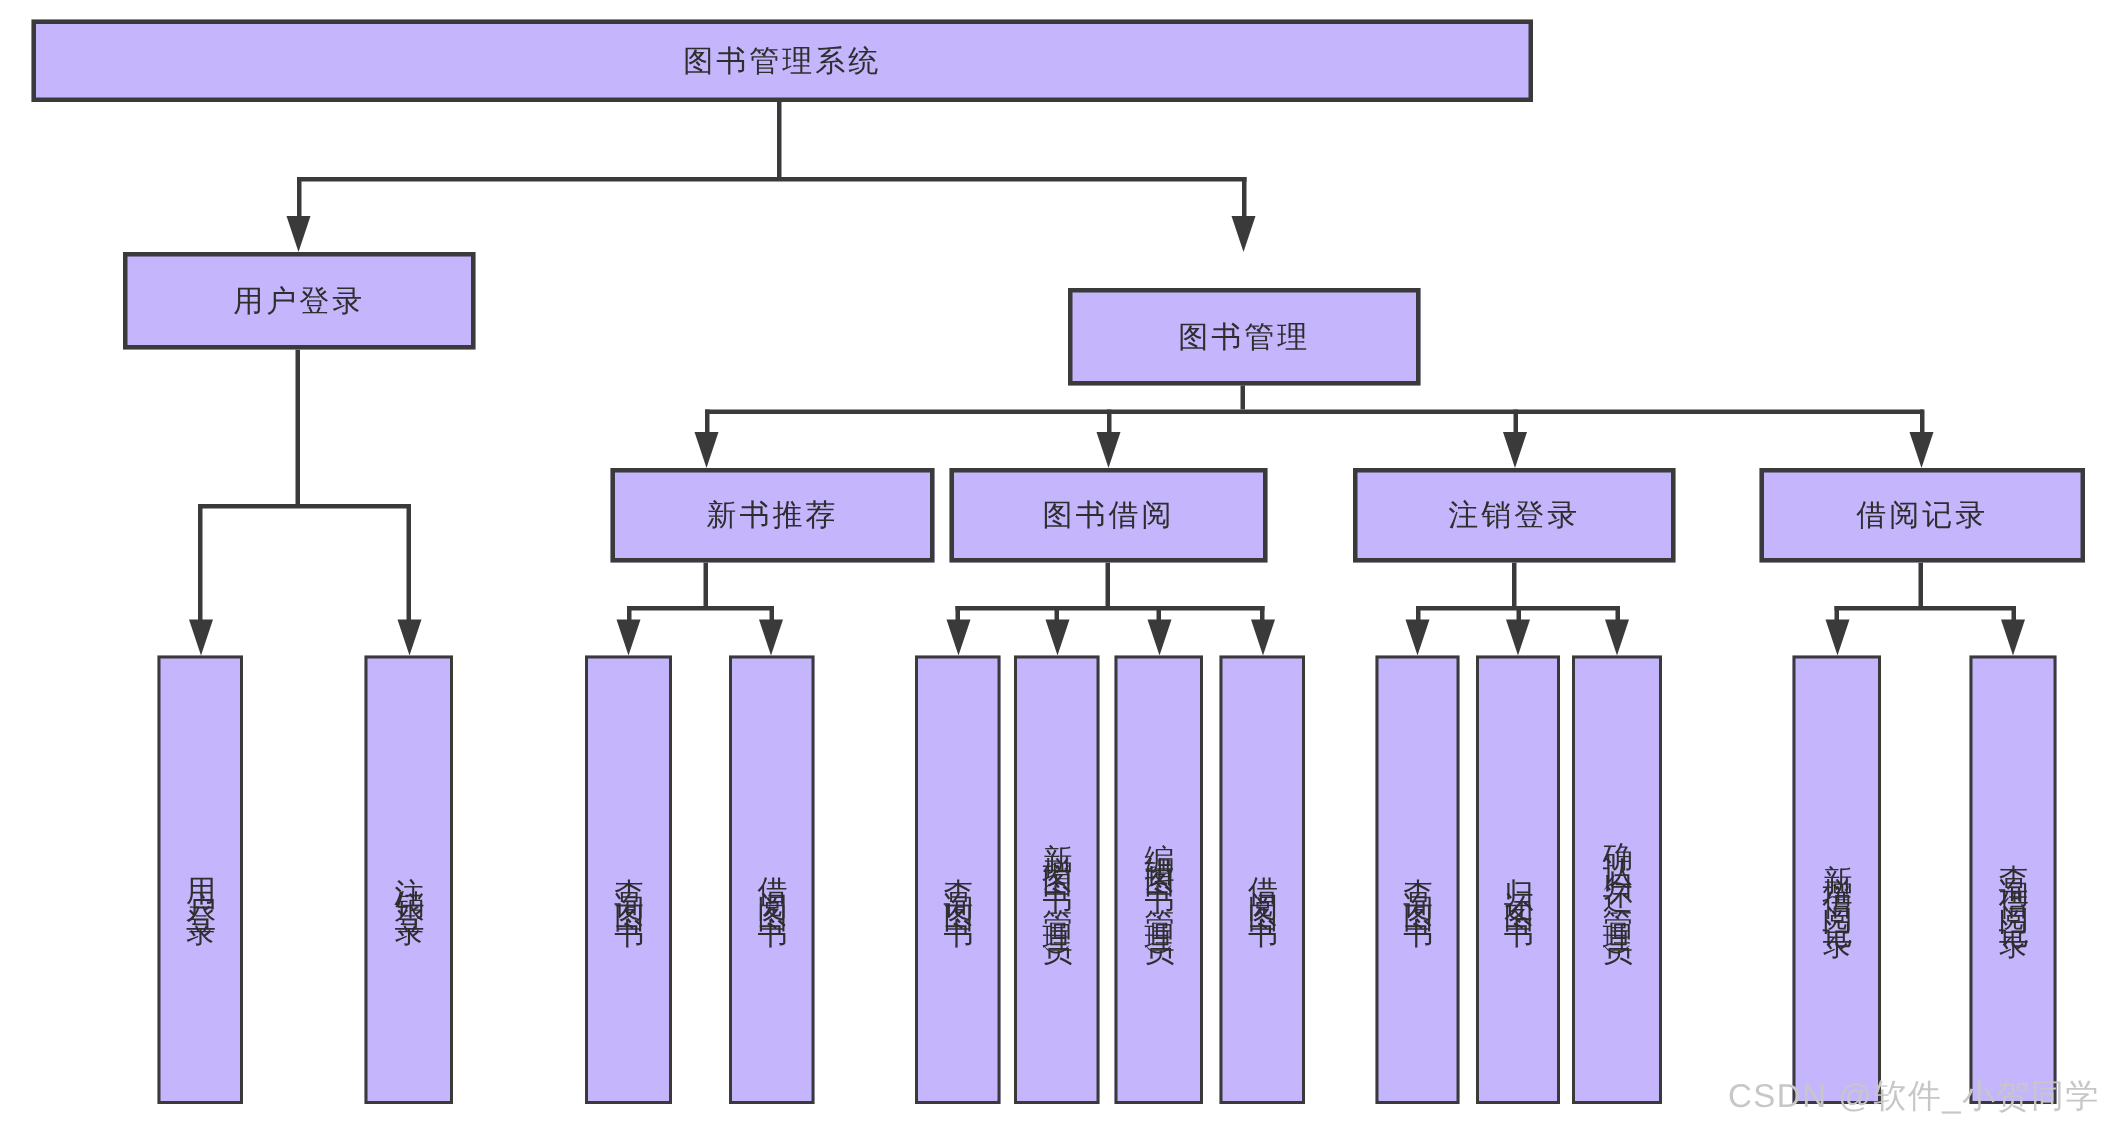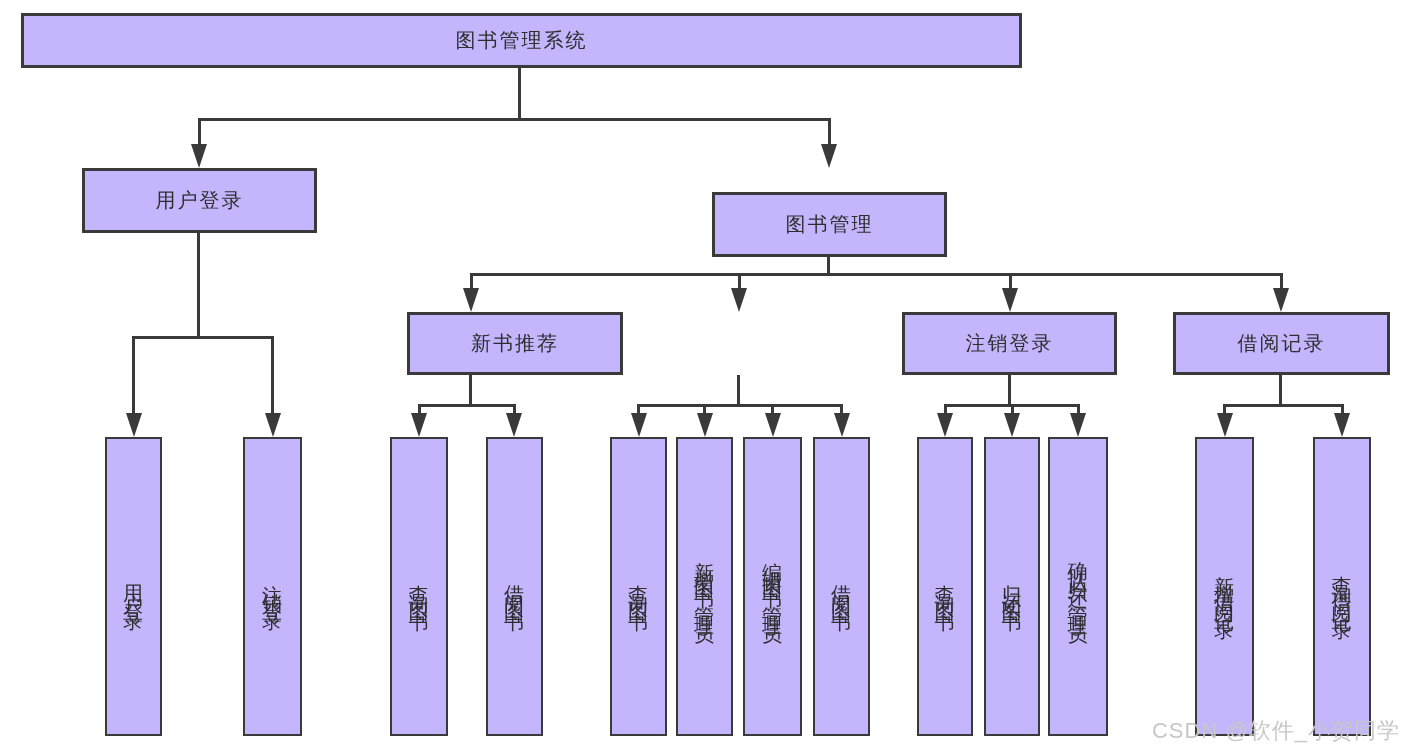--- a/index.html
+++ b/index.html
@@ -82,20 +82,23 @@
 
   <div class="box" style="left:82px;top:168px;width:235px;height:65px;">
     <span>用户登录</span>
   </div>
   <div class="box" style="left:712px;top:168px;width:235px;height:65px;margin-top:24px;">
     <span>图书管理</span>
   </div>
 
   <div class="box" style="left:363px;top:312px;width:216px;height:63px;margin-left:44px;">
     <span>新书推荐</span>
+  </div>
+  <div class="box" style="left:633px;top:312px;width:212px;height:63px;">
+    <span>图书借阅</span>
   </div>
   <div class="box" style="left:902px;top:312px;width:215px;height:63px;">
     <span>注销登录</span>
   </div>
   <div class="box" style="left:1173px;top:312px;width:217px;height:63px;">
     <span>借阅记录</span>
   </div>
 
   <div class="box leaf" style="left:105px;width:57px;">
     <span class="vtext">用户登录</span>

